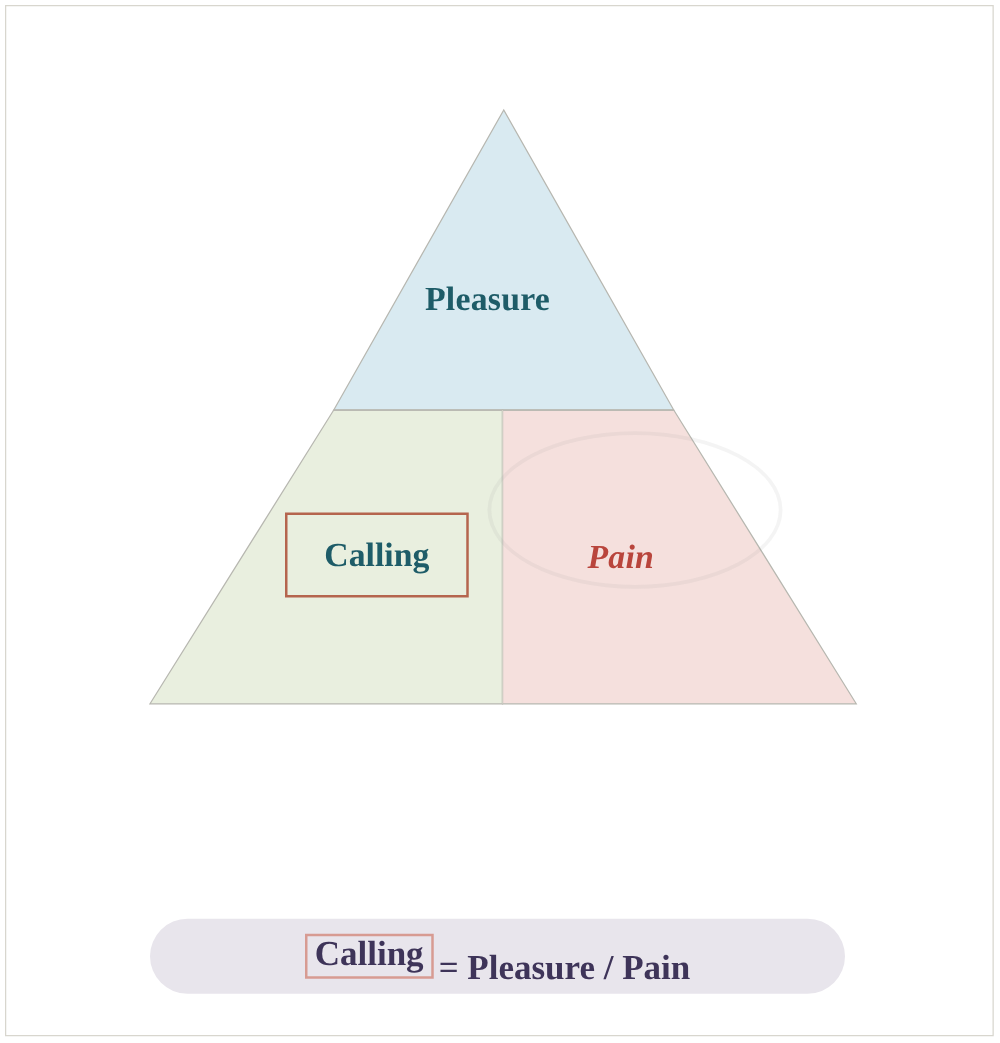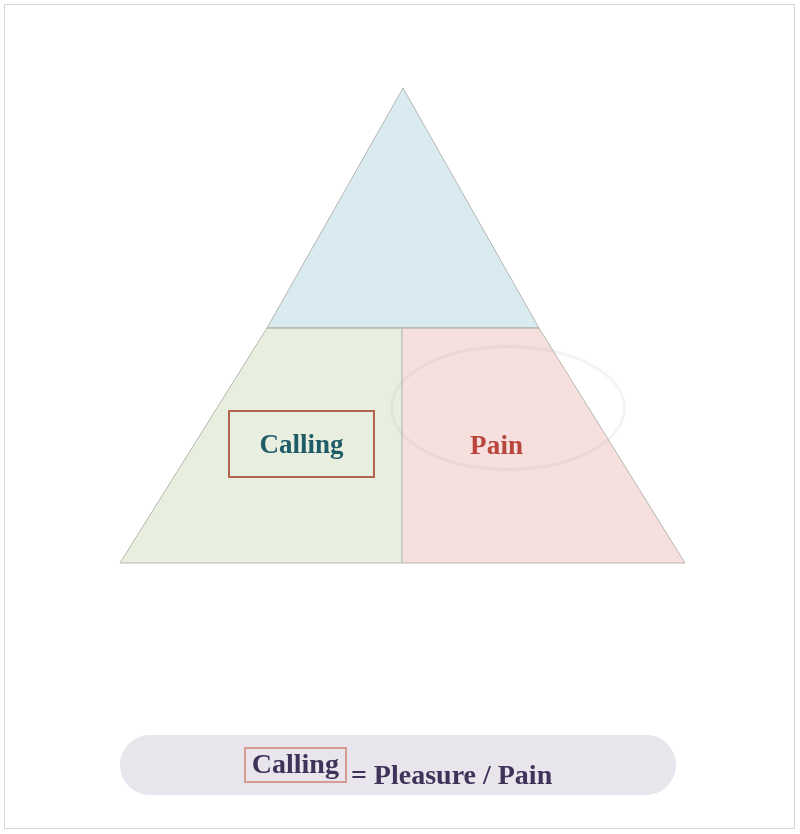--- a/index.html
+++ b/index.html
@@ -52,20 +52,21 @@
     left: 340px;
     top: 224px;
     font-size: 27px;
     color: #1e5c68;
   }
   #label-pain {
     left: 470px;
     top: 430px;
     font-size: 27px;
     color: #b9453c;
+    font-style: italic;
   }
   #calling-box {
     position: absolute;
     left: 228px;
     top: 410px;
     width: 147px;
     height: 68px;
     border: 2px solid #b5654e;
     box-sizing: border-box;
     display: flex;
@@ -161,20 +162,21 @@
       <polygon id="seg-bl" points="267,328 402,328 402,563 120,563" fill="#e9efdf" stroke="#b7b7b0" stroke-width="1"></polygon>
 
       <polygon id="seg-br" points="402,328 539,328 685,563 402,563" fill="#f5e0dd" stroke="#b7b7b0" stroke-width="1"></polygon>
 
       <line x1="267" y1="328" x2="539" y2="328" stroke="#b7b7b0" stroke-width="1"></line>
       <line x1="402" y1="328" x2="402" y2="563" stroke="#cfcfc4" stroke-width="1"></line>
     </svg>
 
     <div id="watermark-small"></div>
 
+    <div class="tier-label" id="label-pleasure">Pleasure</div>
 
     <div id="calling-box">
       <span id="label-calling">Calling</span>
     </div>
 
     <div class="tier-label" id="label-pain">Pain</div>
   </div>
 
   <div id="formula-bar">
     <div id="formula-inner">

